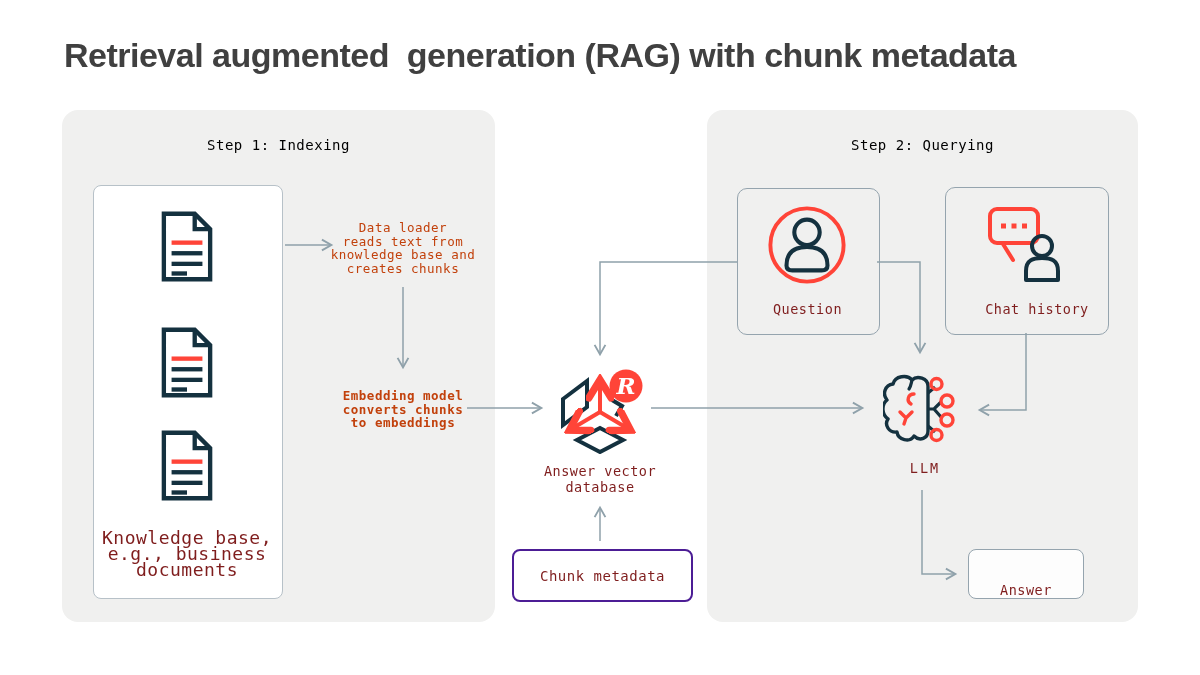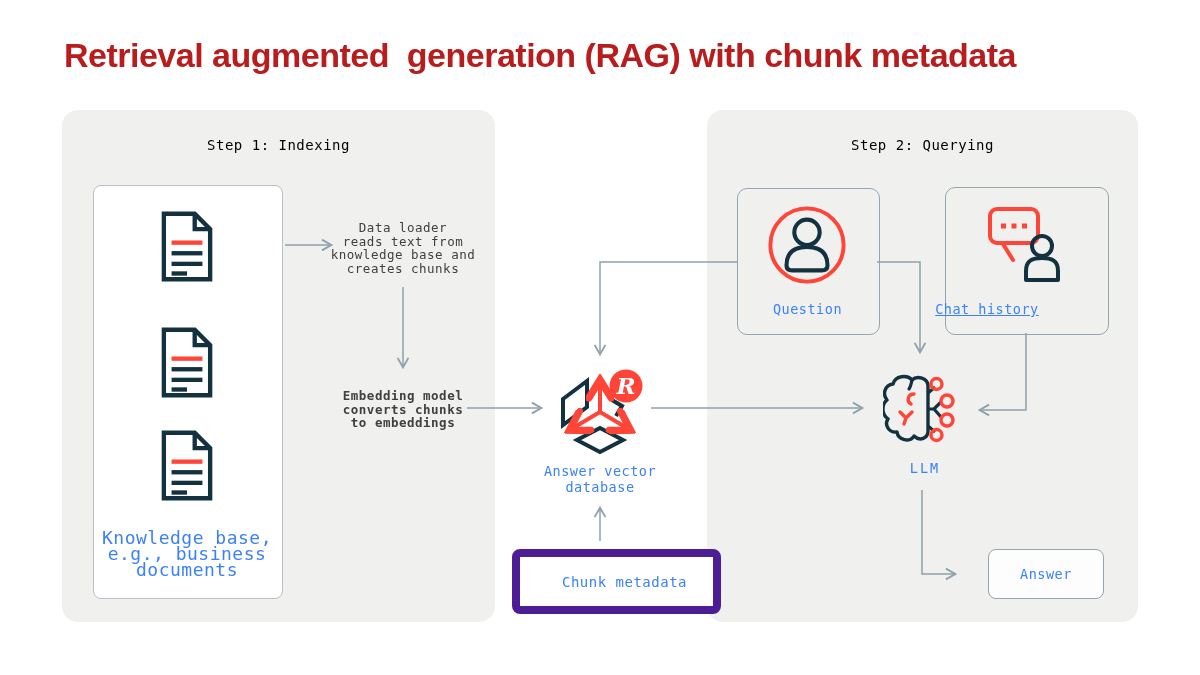--- a/index.html
+++ b/index.html
@@ -4,47 +4,47 @@
 <style>
   html,body{margin:0;padding:0;}
   body{
     width:1200px;height:675px;position:relative;background:#ffffff;
     font-family:"DejaVu Sans Mono", monospace;overflow:hidden;
   }
   .abs{position:absolute;}
   .title{
     left:0;top:36px;width:1080px;text-align:center;
     font-family:"Liberation Sans", sans-serif;font-weight:700;
-    font-size:34px;color:#b91c1c;letter-spacing:-0.5px;white-space:pre-wrap;
+    font-size:34px;color:#404040;letter-spacing:-0.5px;white-space:pre-wrap;
   }
   .panel{background:#f0f0ef;border-radius:16px;}
   .step-heading{
     font-size:14px;color:#000000;text-align:center;letter-spacing:0.5px;
   }
   .note{
-    font-size:12.5px;line-height:13.5px;color:#404040;text-align:center;
+    font-size:12.5px;line-height:13.5px;color:#c2410c;text-align:center;
     white-space:pre-line;letter-spacing:0.5px;
   }
   .boxlabel{
-    font-size:13.5px;line-height:16px;color:#3b82f6;text-align:center;
+    font-size:13.5px;line-height:16px;color:#7f1d1d;text-align:center;
     white-space:pre-line;letter-spacing:0.5px;
   }
   .white-box{
     background:#ffffff;border:1.5px solid #b7c1c8;border-radius:8px;
   }
   .ghost-box{
     background:transparent;border:1.5px solid #95a4ae;border-radius:10px;
   }
   .answer-box{
     background:#fdfdfd;border:1.5px solid #95a4ae;border-radius:8px;
     display:flex;align-items:center;justify-content:center;
   }
   .chunk-box{
-    background:#ffffff;border:8px solid #4c1d95;border-radius:8px;
-    display:flex;align-items:center;justify-content:center;padding-left:16px;
+    background:#ffffff;border:2px solid #4c1d95;border-radius:8px;
+    display:flex;align-items:center;justify-content:center;
   }
   .chunk-box .boxlabel{font-size:14px;}
   svg{display:block;}
 </style>
 </head>
 <body>
 
 <div class="abs title">Retrieval augmented  generation (RAG) with chunk metadata</div>
 
 <div class="abs panel" style="left:62px;top:110px;width:433px;height:512px;"></div>
@@ -126,38 +126,38 @@
 <div class="abs ghost-box" style="left:945px;top:187px;width:162px;height:146px;"></div>
 <svg class="abs" style="left:986px;top:205px;" width="80" height="80" viewBox="0 0 80 80">
   <rect x="4" y="4" width="48" height="34" rx="7" fill="none" stroke="#ff4438" stroke-width="4"></rect>
   <rect x="15" y="18.5" width="5" height="5" fill="#ff4438"></rect>
   <rect x="25.5" y="18.5" width="5" height="5" fill="#ff4438"></rect>
   <rect x="36" y="18.5" width="5" height="5" fill="#ff4438"></rect>
   <path d="M17 39 L27 55" stroke="#ff4438" stroke-width="4" stroke-linecap="round"></path>
   <circle cx="56" cy="41" r="10" fill="none" stroke="#14313f" stroke-width="4"></circle>
   <path d="M40 75 V66 C40 55 47 53 56 53 C65 53 72 55 72 66 V75 Z" fill="none" stroke="#14313f" stroke-width="4" stroke-linejoin="round"></path>
 </svg>
-<div class="abs boxlabel" style="left:906px;top:301px;width:162px;text-decoration:underline;">Chat history</div>
+<div class="abs boxlabel" style="left:956px;top:301px;width:162px;">Chat history</div>
 
 <svg class="abs" style="left:883px;top:374px;" width="72" height="72" viewBox="0 0 72 72">
   <path d="M45 12 C45 4 34 1 29 6 C24 0 12 2 10 10 C2 11 -1 20 4 26 C-2 31 -1 41 5 45 C1 51 6 59 14 58 C15 66 27 69 31 62 C37 68 45 64 45 57 Z" fill="none" stroke="#14313f" stroke-width="3.4" stroke-linejoin="round"></path>
   <path d="M29 6 C28 10 28 12 26 15" fill="none" stroke="#14313f" stroke-width="3.2" stroke-linecap="round"></path>
   <path d="M31 20 C25 20 23 27 28 30" fill="none" stroke="#ff4438" stroke-width="3.4" stroke-linecap="round"></path>
   <path d="M17 38 L23 44 M29 38 L23 44 M23 44 L21 50" fill="none" stroke="#ff4438" stroke-width="3.4" stroke-linecap="round"></path>
   <path d="M45 19 L52 13" stroke="#14313f" stroke-width="3.2"></path>
   <path d="M45 35 L51 35 L58 28 M51 35 L58 43" fill="none" stroke="#14313f" stroke-width="3.2"></path>
   <path d="M45 52 L52 58" stroke="#14313f" stroke-width="3.2"></path>
   <circle cx="53.5" cy="10" r="5.5" fill="none" stroke="#ff4438" stroke-width="3.4"></circle>
   <circle cx="64" cy="27" r="6" fill="none" stroke="#ff4438" stroke-width="3.4"></circle>
   <circle cx="64" cy="46" r="6" fill="none" stroke="#ff4438" stroke-width="3.4"></circle>
   <circle cx="53.5" cy="61" r="5.5" fill="none" stroke="#ff4438" stroke-width="3.4"></circle>
 </svg>
 <div class="abs boxlabel" style="left:880px;top:460px;width:90px;letter-spacing:2px;">LLM</div>
 
-<div class="abs answer-box" style="left:988px;top:549px;width:114px;height:48px;">
+<div class="abs answer-box" style="left:968px;top:549px;width:114px;height:48px;align-items:flex-end;">
   <span class="boxlabel">Answer</span>
 </div>
 
 <svg class="abs" style="left:0;top:0;pointer-events:none;" width="1200" height="675" viewBox="0 0 1200 675">
   <defs>
     <marker id="garr" viewBox="0 0 10 10" refX="7" refY="5" markerWidth="9" markerHeight="9" orient="auto-start-reverse">
       <path d="M1,1 L8,5 L1,9" fill="none" stroke="#8fa1aa" stroke-width="1.4"></path>
     </marker>
   </defs>
   <g fill="none" stroke="#8fa1aa" stroke-width="1.5">

